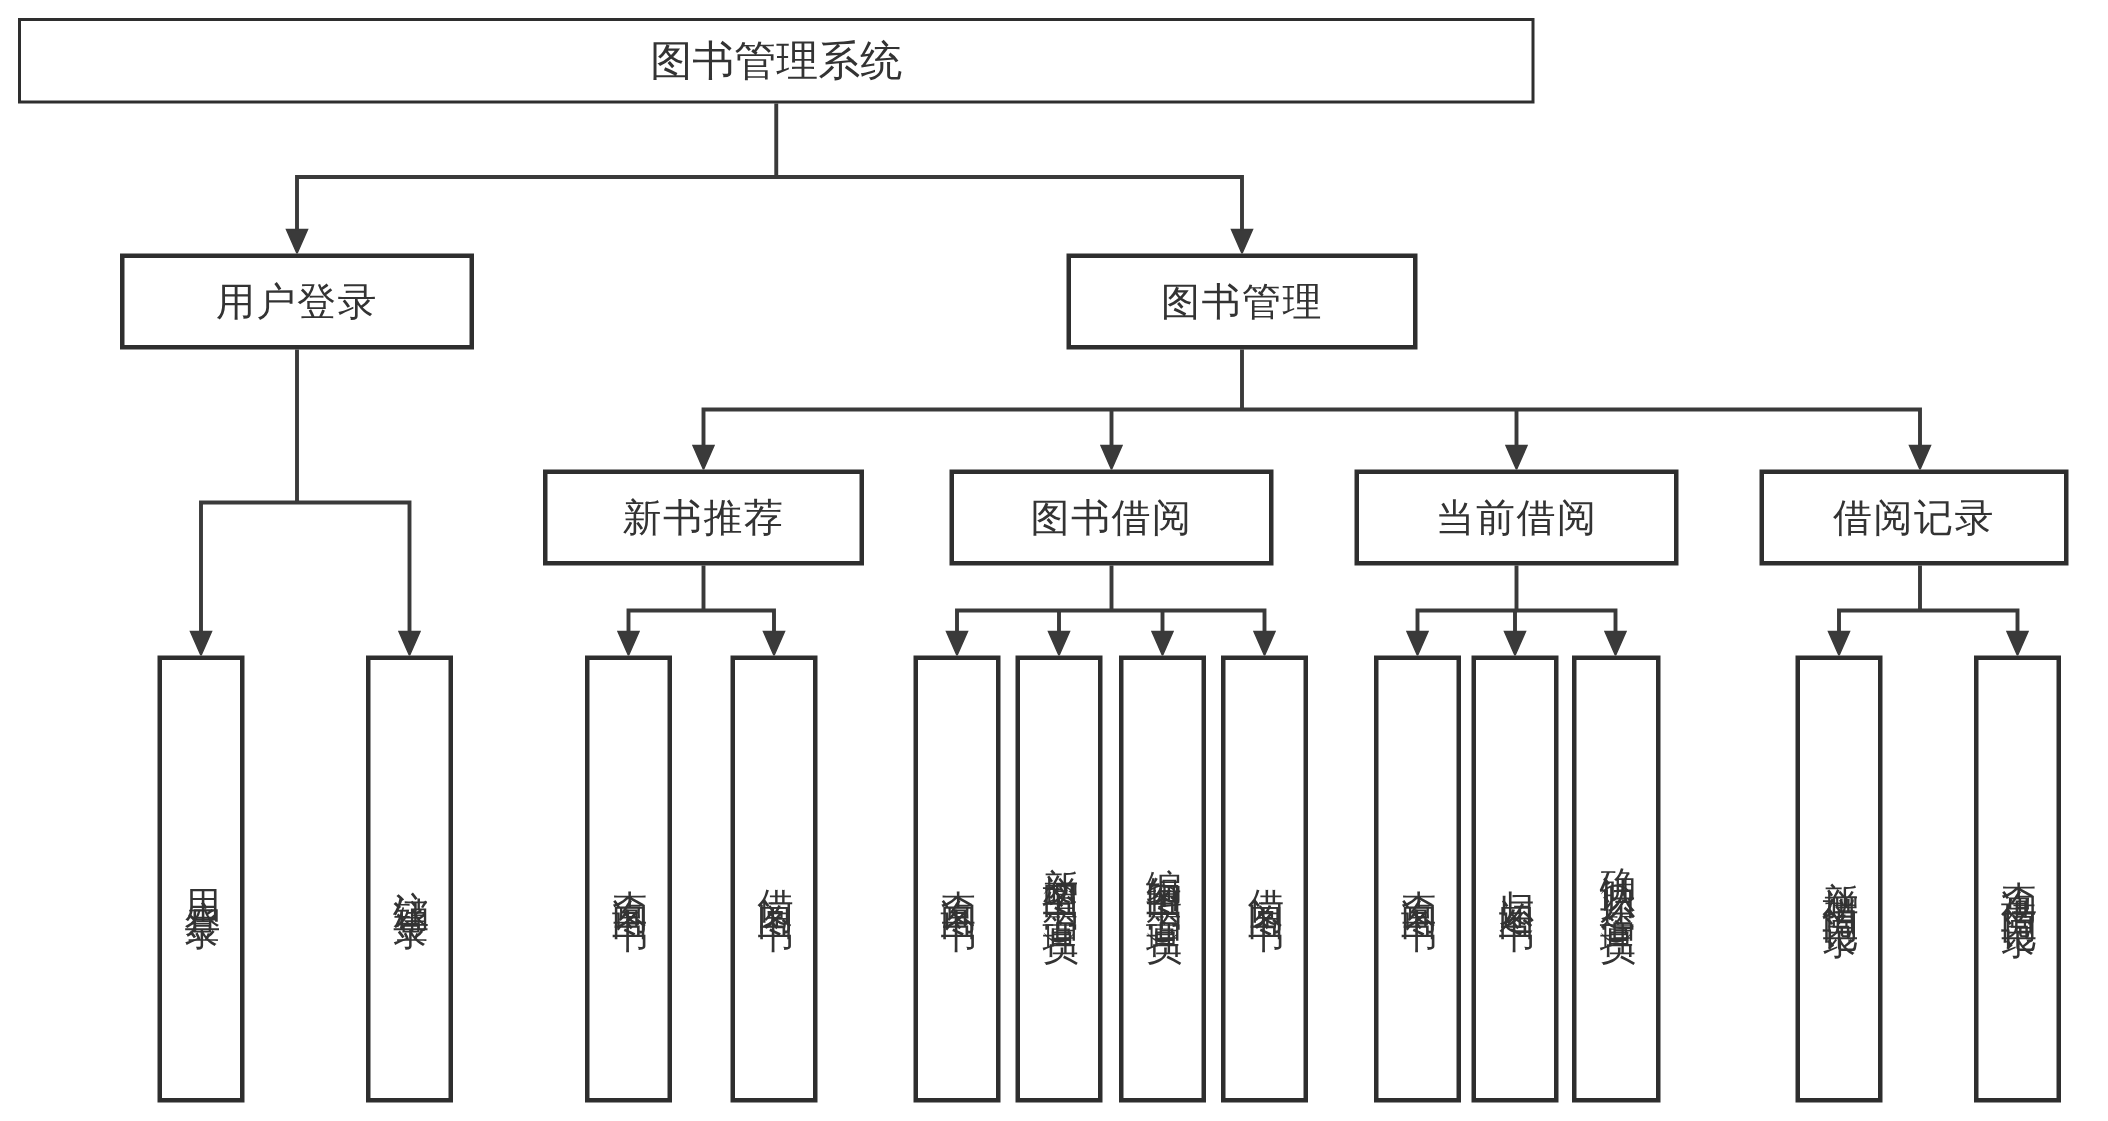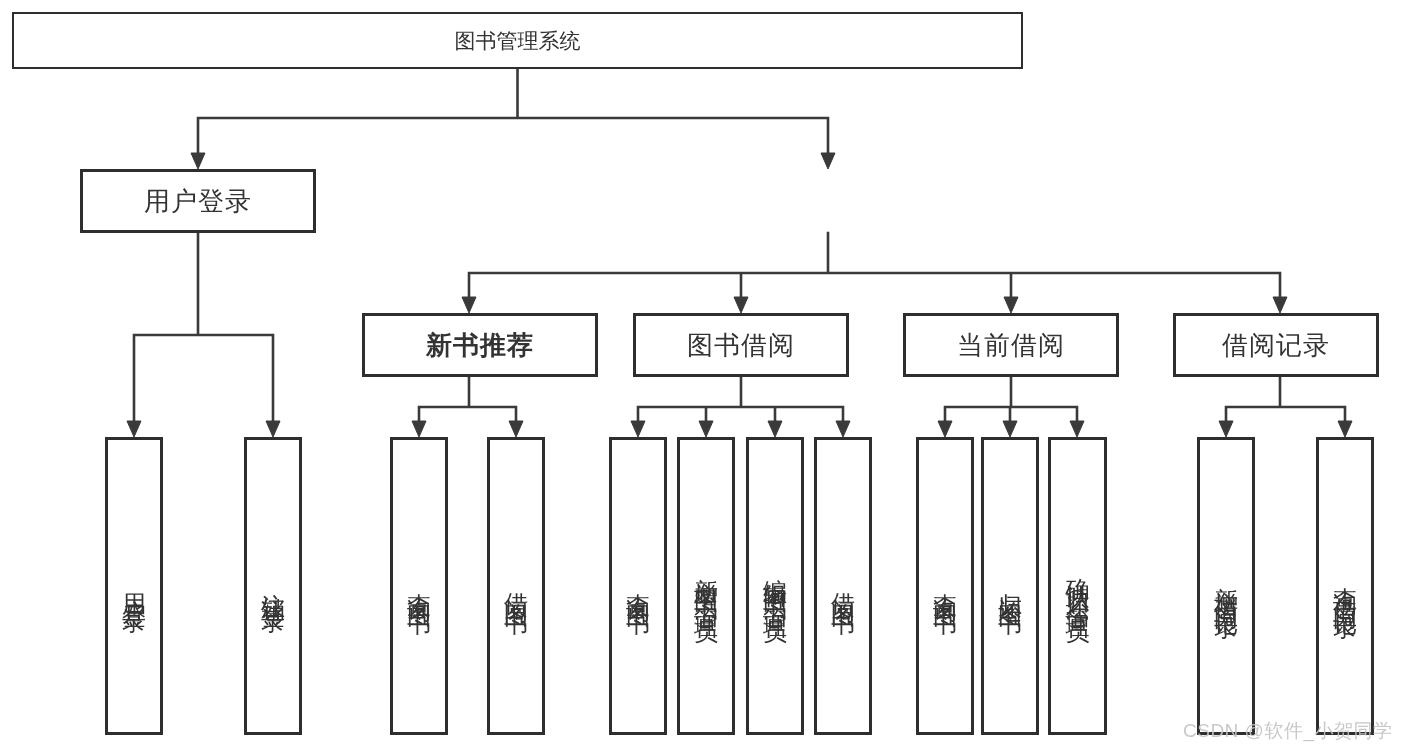--- a/index.html
+++ b/index.html
@@ -21,21 +21,21 @@
   .connectors{position:absolute;left:0;top:0;width:1405px;height:747px;}
   .connectors .lines{fill:none;stroke:var(--line);stroke-width:2.6;stroke-linecap:square;}
   .connectors .arrows{fill:var(--line);stroke:var(--line);stroke-width:1;}
   .node{
     position:absolute;
     background:#fff;
     border:3px solid var(--box-border);
     display:flex;align-items:center;justify-content:center;
     color:var(--text);
   }
-  .node.root{border-width:2px;font-size:21px;}
+  .node.root{border-width:2px;font-size:28px;}
   .node.lvl{font-size:26px;letter-spacing:1px;}
   .node.leaf{border-width:3px;}
   .leaf-label{
     writing-mode:vertical-rl;
     text-orientation:mixed;
     font-size:24px;
     letter-spacing:6px;
     color:var(--text);
     white-space:nowrap;
   }
@@ -112,22 +112,25 @@
       M1338,421 L1352,421 L1345,437 Z"></path>
   </svg>
 
   <div class="node root" style="left:12px;top:12px;width:1011px;height:57px;">
     <span>图书管理系统</span>
   </div>
 
   <div class="node lvl" style="left:80px;top:169px;width:236px;height:64px;">
     <span>用户登录</span>
   </div>
+  <div class="node lvl" style="left:711px;top:169px;width:234px;height:64px;">
+    <span>图书管理</span>
+  </div>
 
-  <div class="node lvl" style="left:362px;top:313px;width:236px;height:64px;font-weight:bold;">
+  <div class="node lvl" style="left:362px;top:313px;width:214px;height:64px;">
     <span>新书推荐</span>
   </div>
   <div class="node lvl" style="left:633px;top:313px;width:216px;height:64px;justify-content:center;">
     <span>图书借阅</span>
   </div>
   <div class="node lvl" style="left:903px;top:313px;width:216px;height:64px;justify-content:center;">
     <span>当前借阅</span>
   </div>
   <div class="node lvl" style="left:1173px;top:313px;width:206px;height:64px;">
     <span>借阅记录</span>
@@ -166,15 +169,14 @@
   <div class="node leaf" style="left:1048px;top:437px;width:59px;height:298px;">
     <span class="leaf-label">确认归还（管理员）</span>
   </div>
   <div class="node leaf" style="left:1197px;top:437px;width:58px;height:298px;">
     <span class="leaf-label">新增借阅记录</span>
   </div>
   <div class="node leaf" style="left:1316px;top:437px;width:58px;height:298px;">
     <span class="leaf-label">查询借阅记录</span>
   </div>
 
-  <div class="watermark">CSDN @软件_小贺同学</div>
 
 </div>
 
 </body></html>

